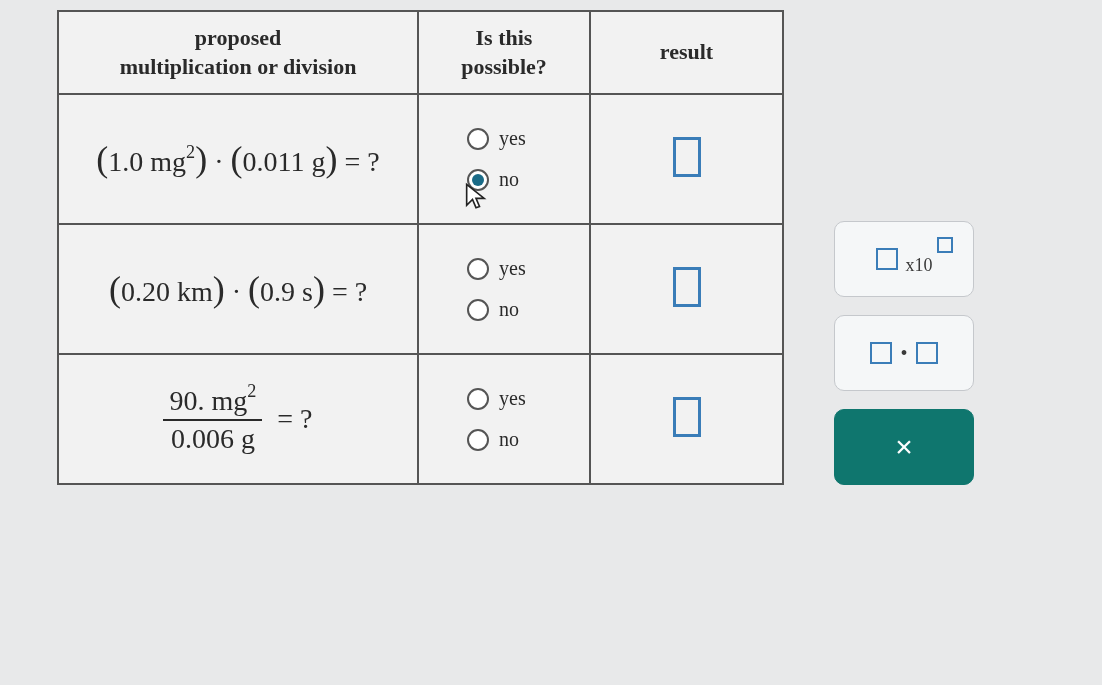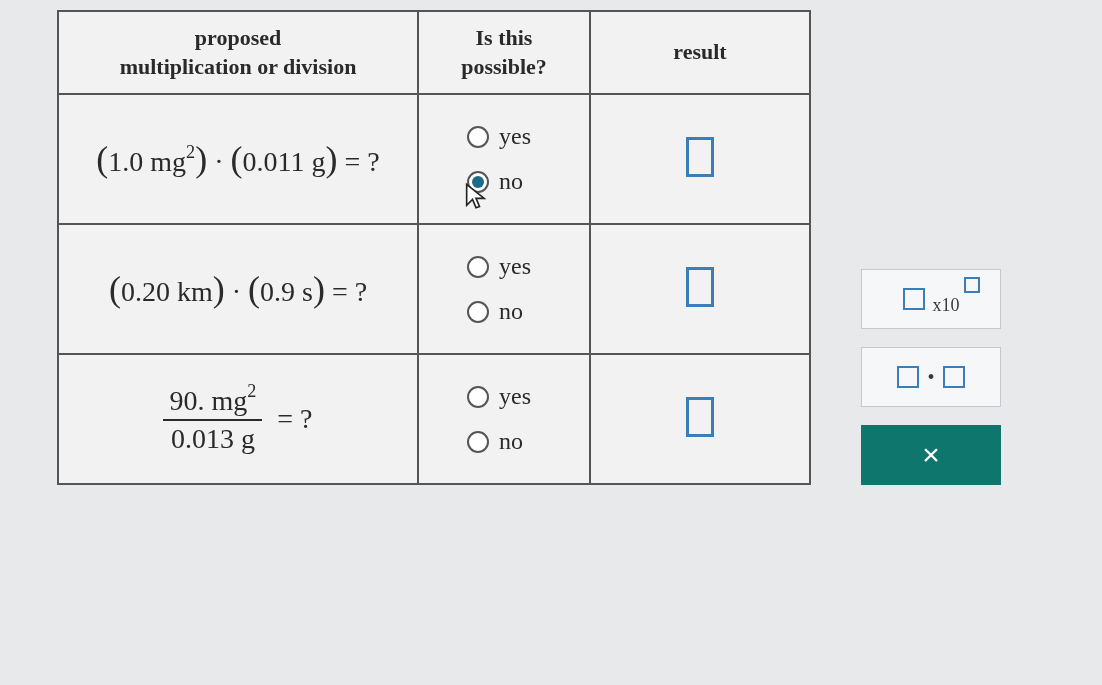--- a/index.html
+++ b/index.html
@@ -44,21 +44,21 @@
   }
   th {
     font-weight: bold;
     font-size: 22px;
     color: #2a2a2a;
     padding: 12px 10px;
     line-height: 1.3;
   }
   .col-expr { width: 360px; }
   .col-poss { width: 172px; }
-  .col-res  { width: 220px; }
+  .col-res  { width: 193px; }
   td.expr-cell {
     height: 130px;
     font-size: 24px;
     text-align: center;
     padding: 0 12px;
   }
   td.poss-cell {
     height: 130px;
   }
   td.res-cell {
@@ -80,21 +80,21 @@
     display: flex;
     flex-direction: column;
     gap: 18px;
     align-items: flex-start;
     padding-left: 48px;
   }
   .radio-opt {
     display: flex;
     align-items: center;
     gap: 10px;
-    font-size: 24px;
+    font-size: 20px;
     cursor: pointer;
     position: relative;
   }
   .radio-circle {
     width: 22px;
     height: 22px;
     border: 2px solid #555;
     border-radius: 50%;
     display: inline-flex;
     align-items: center;
@@ -133,24 +133,24 @@
 
   
   .tool-panel {
     display: flex;
     flex-direction: column;
     gap: 18px;
     padding-top: 10px;
   }
   .tool-btn {
     width: 140px;
-    height: 60px;
+    height: 76px;
     background: #f5f7f8;
     border: 1px solid #c5c8cc;
-    border-radius: 0;
+    border-radius: 10px;
     display: flex;
     align-items: center;
     justify-content: center;
     cursor: pointer;
     font-family: 'Times New Roman', serif;
     font-size: 24px;
     color: #3a3a3a;
   }
   .tool-btn.green {
     background: #0f766e;
@@ -260,21 +260,21 @@
           <td class="res-cell">
             <span class="result-box"></span>
           </td>
         </tr>
 
         <tr>
           <td class="expr-cell">
             <span class="expr">
               <span class="frac">
                 <span class="num"><span>90.</span>&nbsp;<span>mg</span><span class="sup">2</span></span>
-                <span class="den"><span>0.013</span>&nbsp;<span>g</span></span>
+                <span class="den"><span>0.006</span>&nbsp;<span>g</span></span>
               </span>
               <span class="eqq">=&nbsp;?</span>
             </span>
           </td>
           <td class="poss-cell">
             <div class="radio-group">
               <div class="radio-opt">
                 <span class="radio-circle"></span>
                 <span>yes</span>
               </div>

